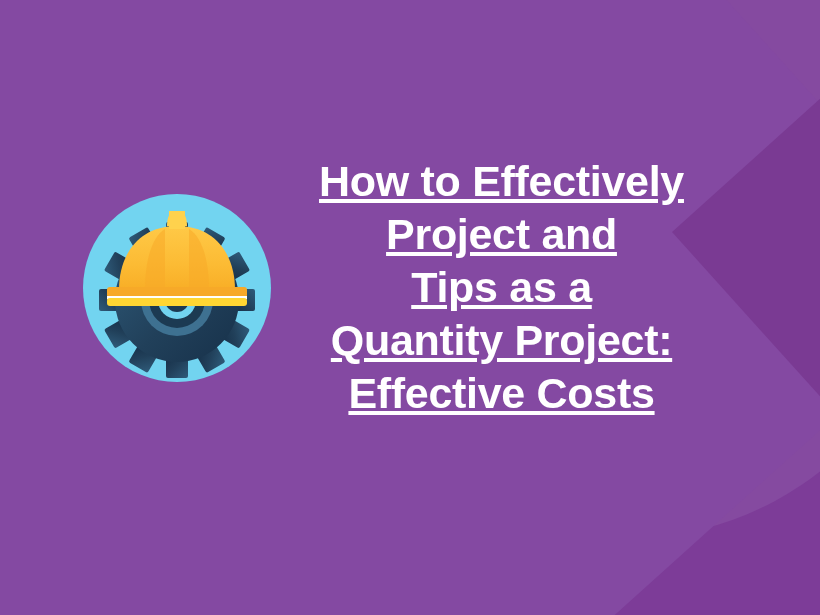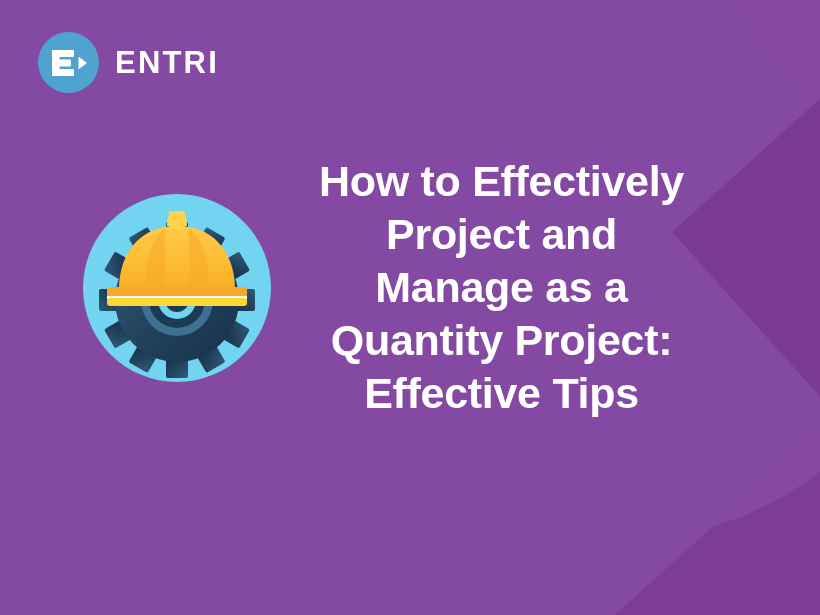--- a/index.html
+++ b/index.html
@@ -98,45 +98,33 @@
     left: 283px;
     top: 126px;
     width: 437px;
     text-align: center;
     color: #ffffff;
     font-size: 43px;
     font-weight: bold;
     line-height: 1.235;
     letter-spacing: -0.3px;
   }
-  .headline .line { display: block; white-space: nowrap; }
+  .headline .line { display: block; white-space: nowrap; text-decoration: underline; }
 </style>
 </head>
 <body>
 
 <div class="banner">
 
   <div class="bg-layer">
     <div class="bg-arc-circle"></div>
     <div class="bg-diag-band"></div>
     <div class="bg-diag-band-2"></div>
   </div>
 
-  <div class="logo">
-    <div class="logo-mark">
-      <svg width="40" height="34" viewBox="0 0 40 34" aria-hidden="true">
-        <rect x="3" y="4" width="7.5" height="26" rx="1.2" fill="#ffffff"></rect>
-        <rect x="3" y="4" width="22" height="7" rx="1.2" fill="#ffffff"></rect>
-        <rect x="3" y="13.5" width="19" height="7" rx="1.2" fill="#ffffff"></rect>
-        <rect x="3" y="23" width="22" height="7" rx="1.2" fill="#ffffff"></rect>
-        <path d="M29.5 10.5 L38 17 L29.5 23.5 Z" fill="#ffffff"></path>
-      </svg>
-    </div>
-    <span class="logo-word">ENTRI</span>
-  </div>
 
   <div class="illustration">
     <svg width="192" height="192" viewBox="0 0 192 192" aria-hidden="true">
       <defs>
         <clipPath id="circClip">
           <circle cx="96" cy="96" r="94"></circle>
         </clipPath>
         <linearGradient id="gearGrad" x1="0" y1="0" x2="1" y2="1">
           <stop offset="0%" stop-color="#2F5B7A"></stop>
           <stop offset="55%" stop-color="#21405A"></stop>
@@ -192,18 +180,18 @@
           <rect x="26" y="104" width="140" height="3.5" fill="#FFFFFF"></rect>
           <rect x="26" y="106" width="140" height="8" rx="3" fill="#FFD633"></rect>
         </g>
       </g>
     </svg>
   </div>
 
   <h1 class="headline">
     <span class="line">How to Effectively</span>
     <span class="line">Project and</span>
-    <span class="line">Manage as a</span>
+    <span class="line">Tips as a</span>
     <span class="line">Quantity Project:</span>
-    <span class="line">Effective Tips</span>
+    <span class="line">Effective Costs</span>
   </h1>
 
 </div>
 
 </body></html>

